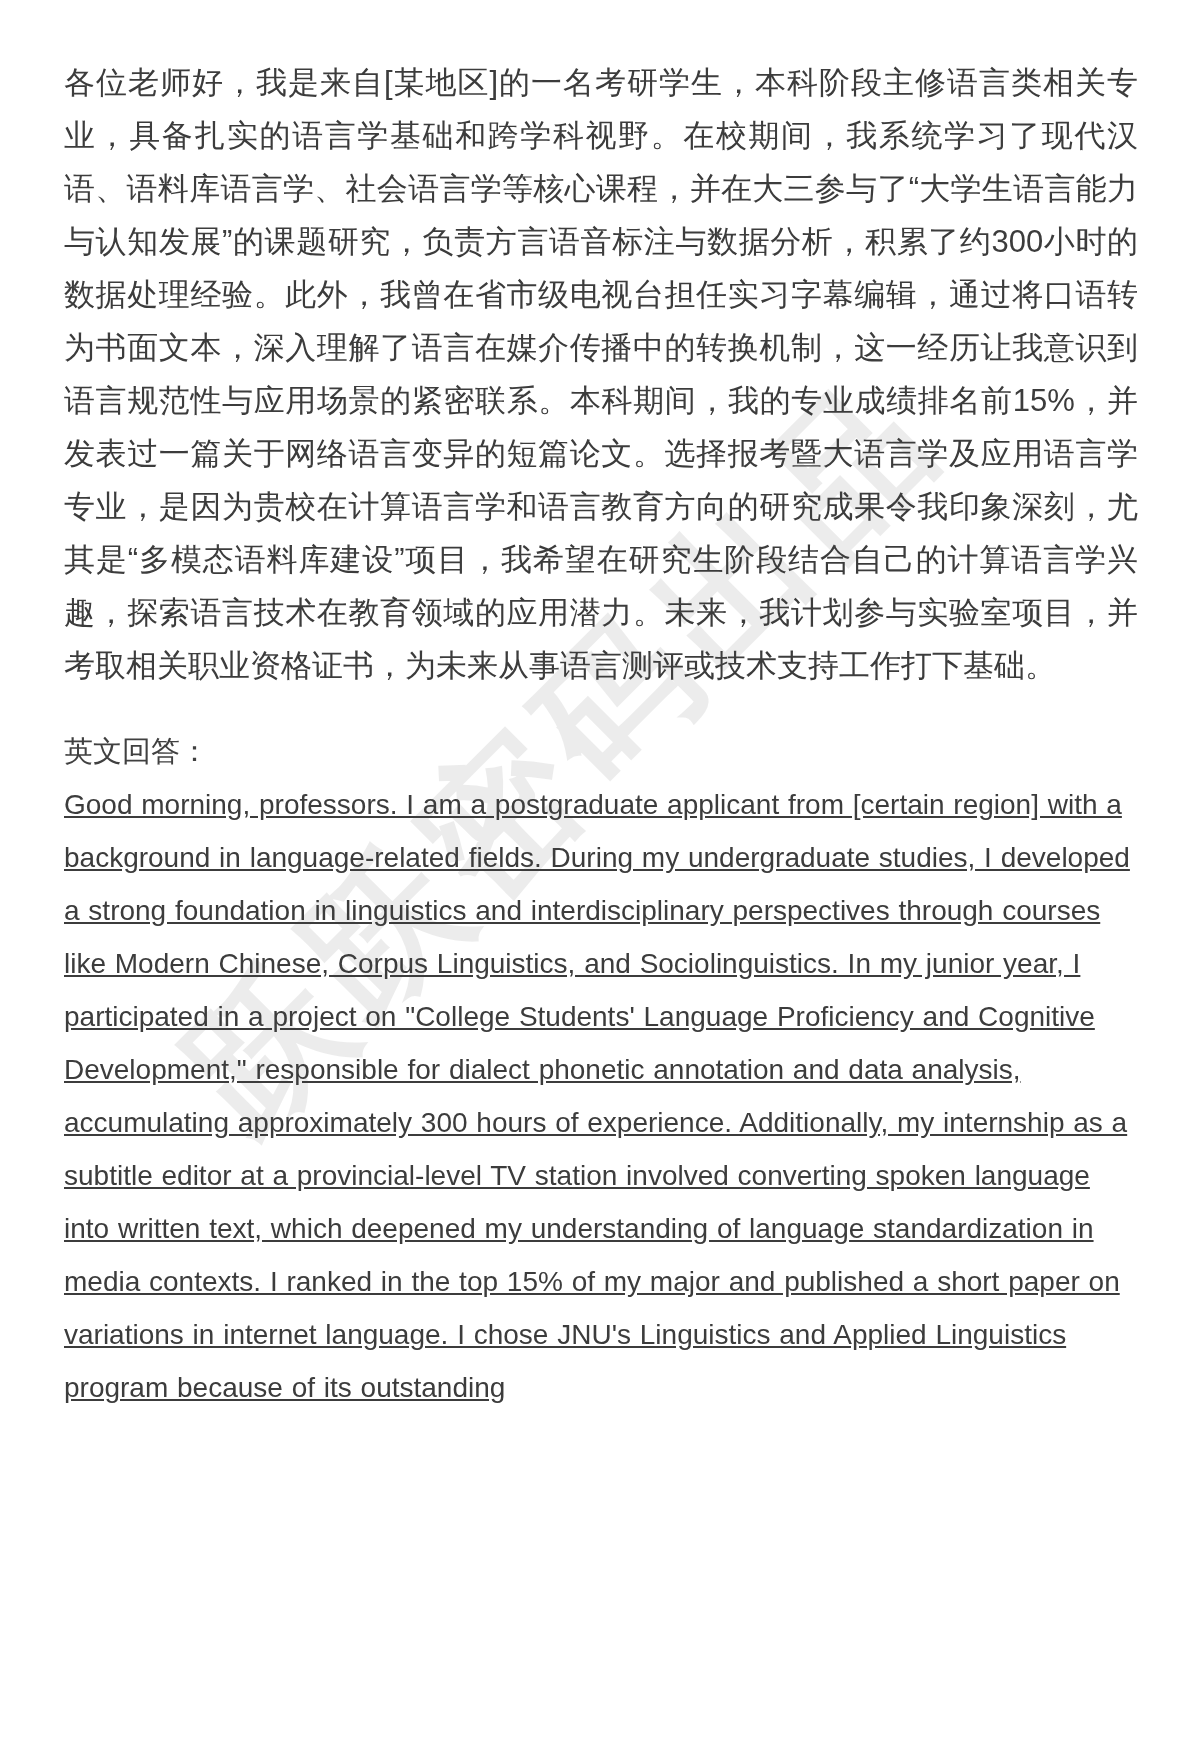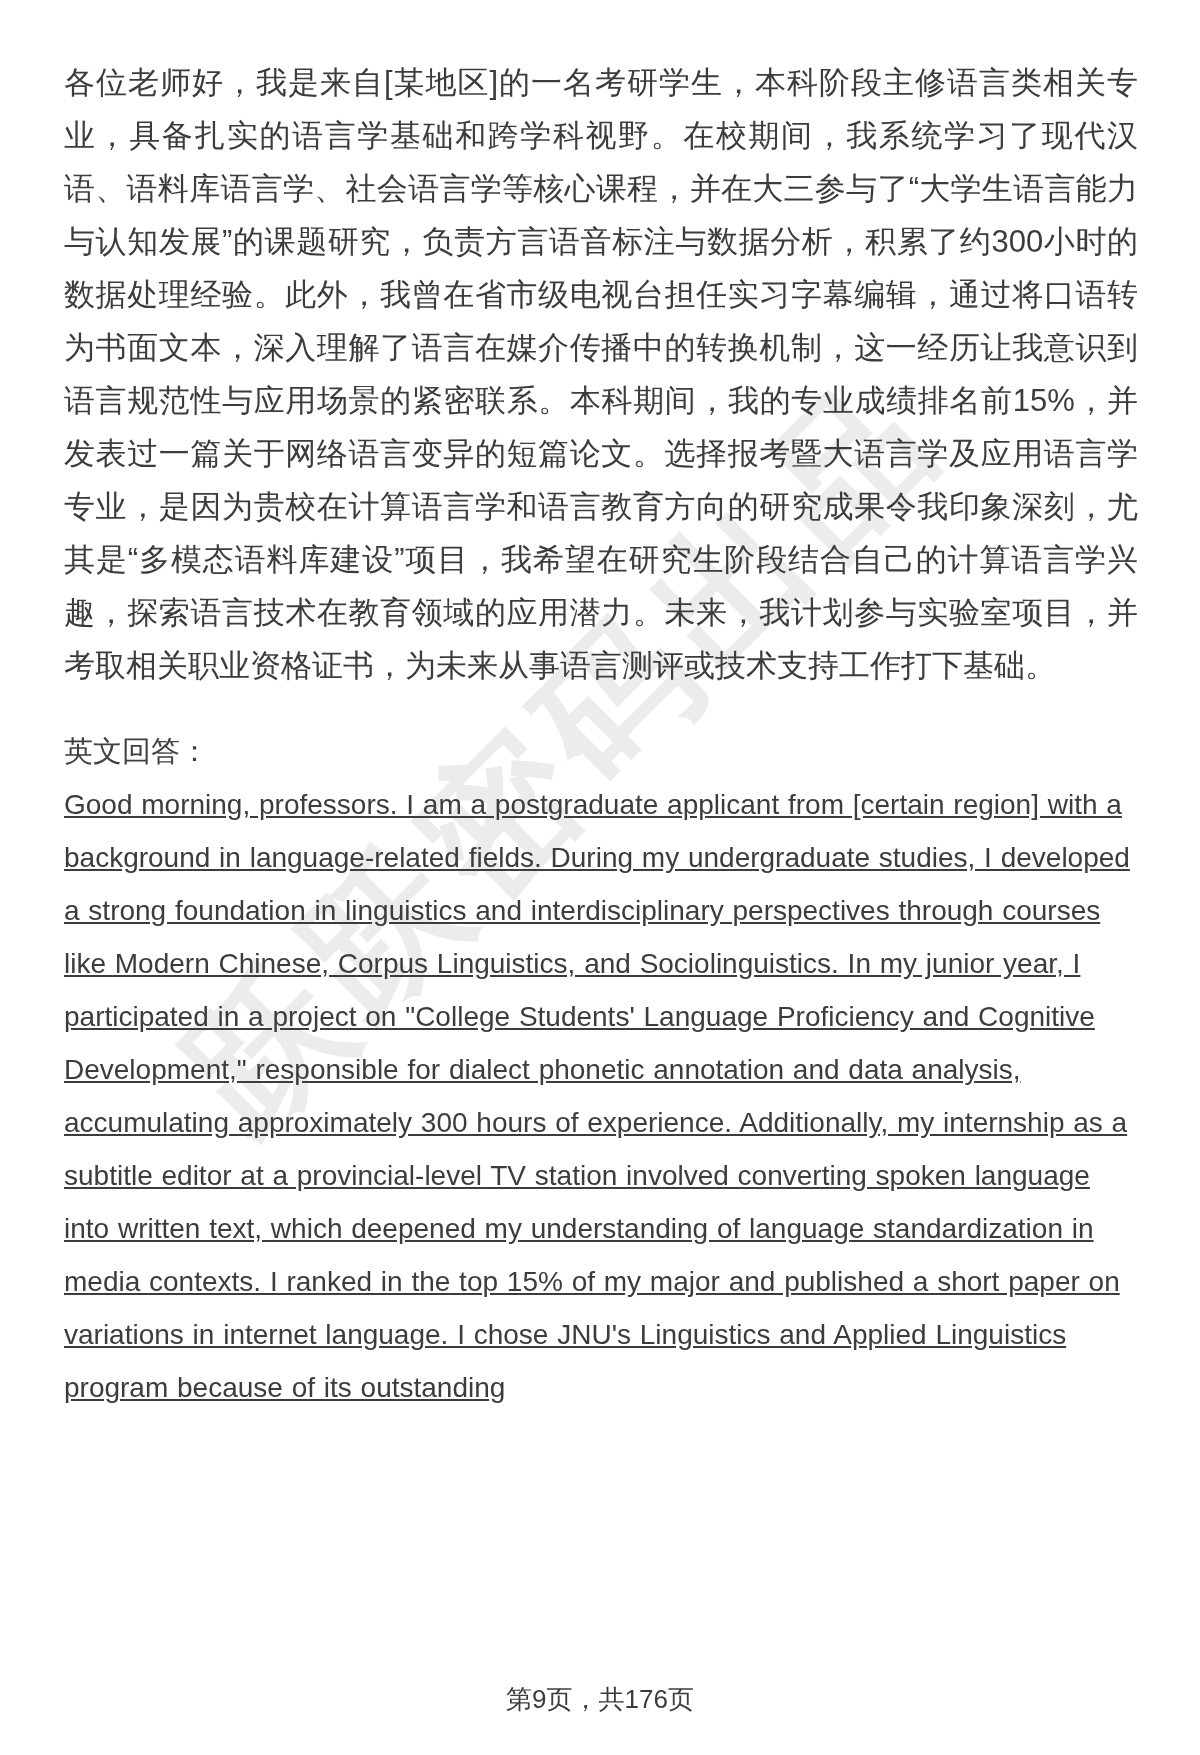--- a/index.html
+++ b/index.html
@@ -80,15 +80,14 @@
   <div class="watermark">跃跃密码出品</div>
 
   <div class="content">
     <p class="para-cn">各位老师好，我是来自[某地区]的一名考研学生，本科阶段主修语言类相关专业，具备扎实的语言学基础和跨学科视野。在校期间，我系统学习了现代汉语、语料库语言学、社会语言学等核心课程，并在大三参与了“大学生语言能力与认知发展”的课题研究，负责方言语音标注与数据分析，积累了约300小时的数据处理经验。此外，我曾在省市级电视台担任实习字幕编辑，通过将口语转为书面文本，深入理解了语言在媒介传播中的转换机制，这一经历让我意识到语言规范性与应用场景的紧密联系。本科期间，我的专业成绩排名前15%，并发表过一篇关于网络语言变异的短篇论文。选择报考暨大语言学及应用语言学专业，是因为贵校在计算语言学和语言教育方向的研究成果令我印象深刻，尤其是“多模态语料库建设”项目，我希望在研究生阶段结合自己的计算语言学兴趣，探索语言技术在教育领域的应用潜力。未来，我计划参与实验室项目，并考取相关职业资格证书，为未来从事语言测评或技术支持工作打下基础。</p>
 
     <p class="label-en">英文回答：</p>
 
     <p class="para-en">Good morning, professors. I am a postgraduate applicant from [certain region] with a background in language-related fields. During my undergraduate studies, I developed a strong foundation in linguistics and interdisciplinary perspectives through courses like Modern Chinese, Corpus Linguistics, and Sociolinguistics. In my junior year, I participated in a project on "College Students' Language Proficiency and Cognitive Development," responsible for dialect phonetic annotation and data analysis, accumulating approximately 300 hours of experience. Additionally, my internship as a subtitle editor at a provincial-level TV station involved converting spoken language into written text, which deepened my understanding of language standardization in media contexts. I ranked in the top 15% of my major and published a short paper on variations in internet language. I chose JNU's Linguistics and Applied Linguistics program because of its outstanding</p>
   </div>
 
-  <div class="footer">第9页，共176页</div>
 
 </div>
 
 </body></html>

